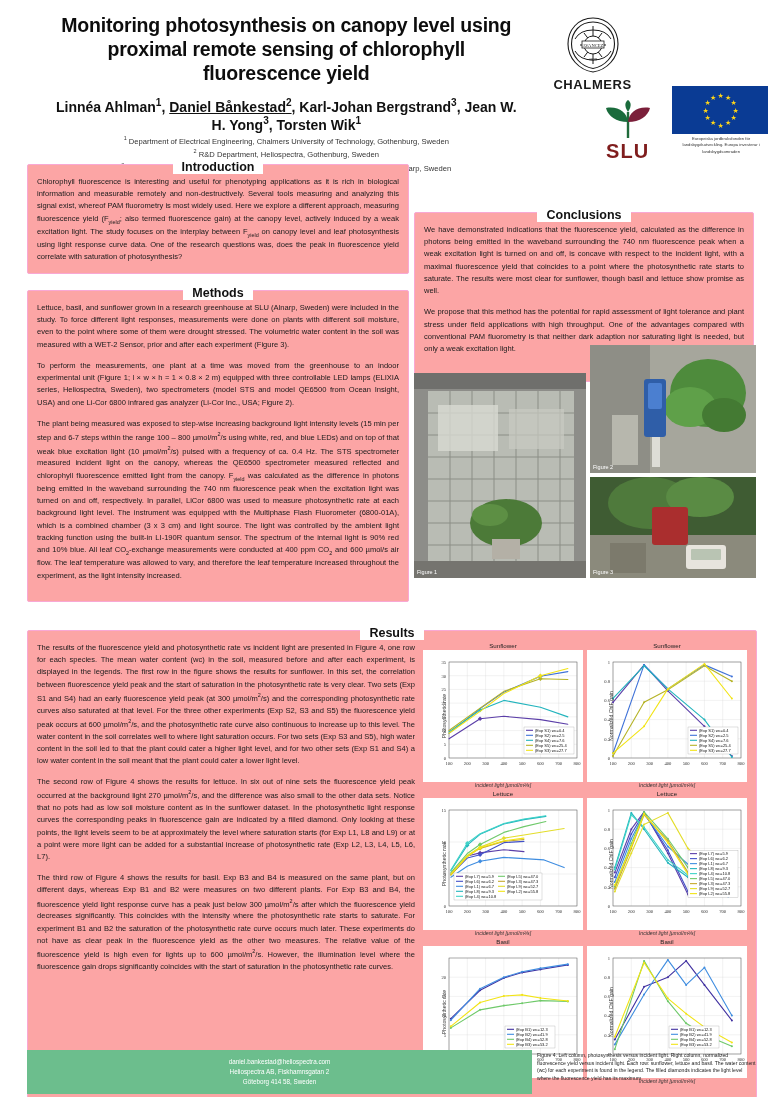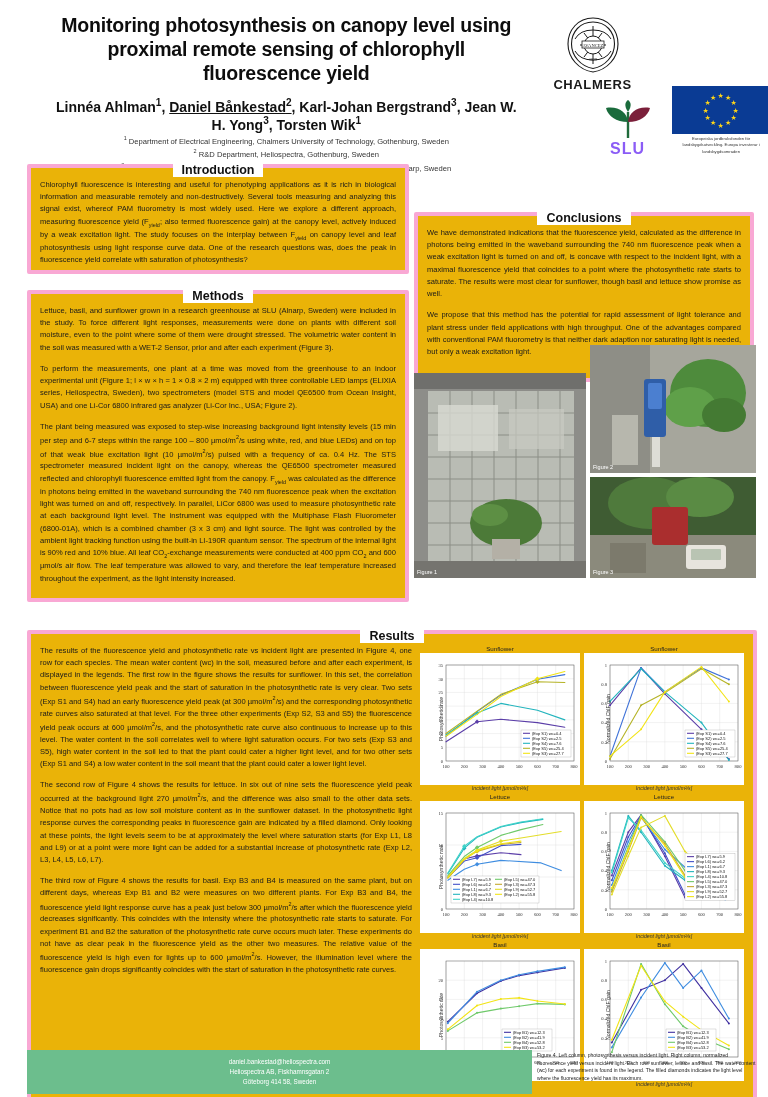--- a/index.html
+++ b/index.html
@@ -38,32 +38,32 @@
   .chalmers svg { display:block; margin:0 auto; }
   .chalmers-word { font-size: 13px; font-weight: 800; letter-spacing:0.6px; margin-top:1px;}
 
   
   .helio { position:absolute; left: 126px; top: 8px; width: 128px; }
   .helio-word { font-size: 16.5px; color:#3c3c3c; letter-spacing:-0.3px; margin-top:-2px;}
   .helio svg { display:block; margin-left: 34px; }
 
   
   .slu { position:absolute; left: 72px; top: 92px; width: 72px; text-align:center;}
-  .slu-word { font-size: 16px; font-weight:700; color:#8b5cf6; letter-spacing:1px; margin-top:-4px;}
+  .slu-word { font-size: 20px; font-weight:700; color:#7f1d1d; letter-spacing:1px; margin-top:-4px;}
 
   
   .euflag { position:absolute; left: 152px; top: 78px; width: 99px; }
   .eu-rect { width:99px; height:48px; background:#0a3b94; position:relative; }
   .eu-star { position:absolute; color:#ffd617; font-size:7px; line-height:7px; }
   .eu-caption { font-size:4.2px; color:#333; line-height:1.5; margin-top:2px; text-align:center;}
 
   
   .sec {
-    position:absolute; border:4px solid #f9a8d4; border-radius:2px;
-    background:#eab308;
+    position:absolute; border:1px solid #f9a8d4; border-radius:2px;
+    background:#fca5a5;
   }
   .sec-head {
     position:absolute; top:-8px; left:0; right:0; text-align:center;
     pointer-events:none;
   }
   .sec-head span {
     background:#fff; padding: 0 9px; font-size:12.5px; font-weight:bold; color:#111;
   }
   .sec-body { padding: 11px 9px 8px 9px; }
   p.txt {

